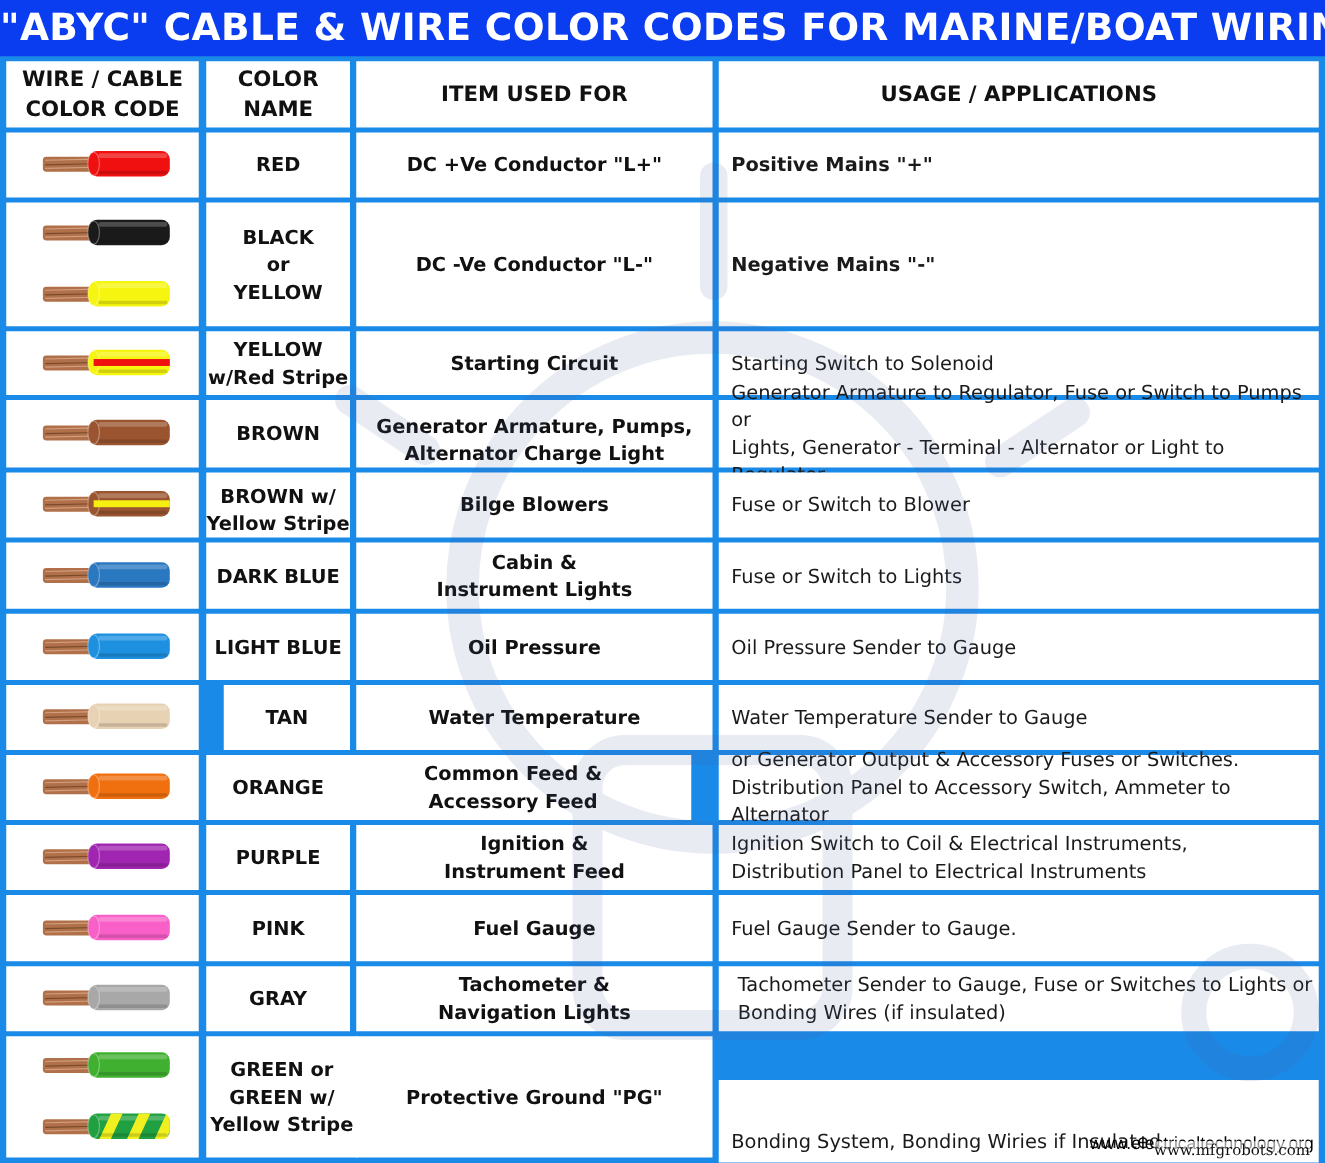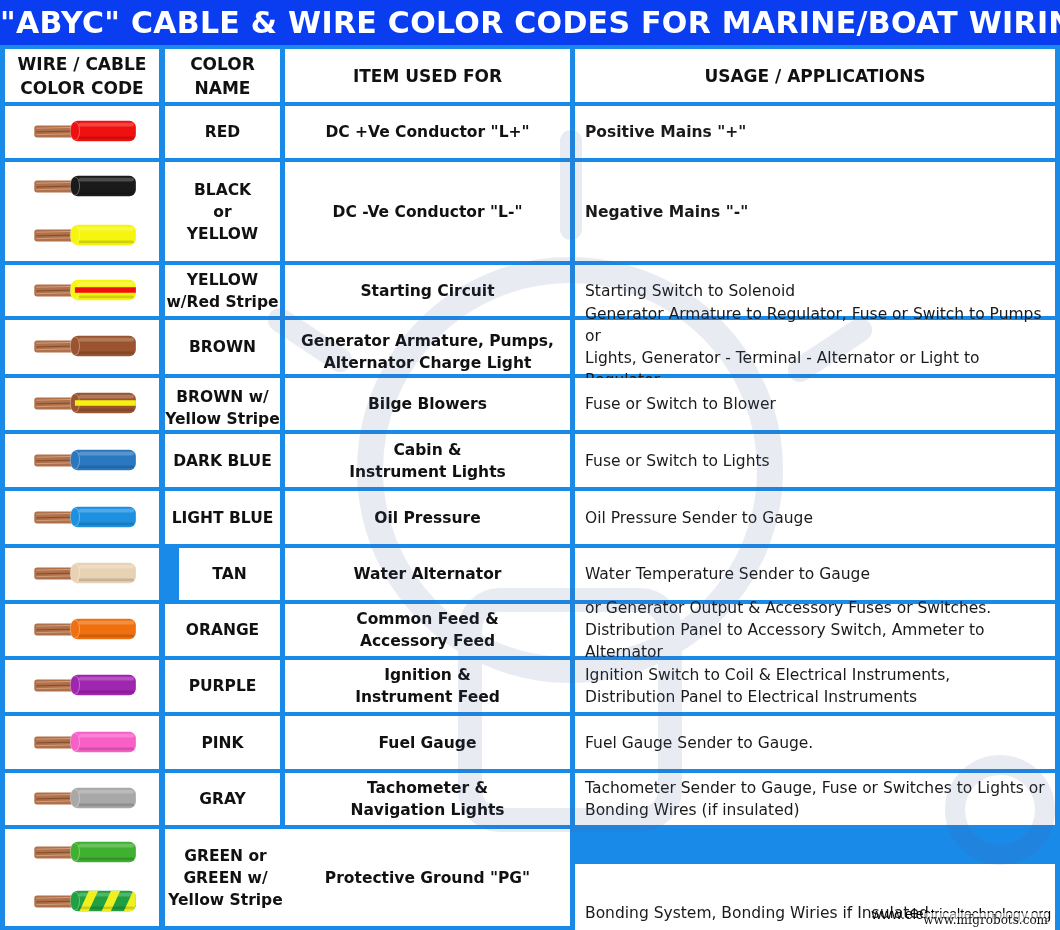--- a/index.html
+++ b/index.html
@@ -271,21 +271,21 @@
       <rect x="50" y="19" width="60" height="3" rx="1.5" fill="rgba(0,0,0,0.15)"></rect>
     </svg></div>
     </div>
     <div class="cell name" style="left: 179px; top: 548px; width: 101px; height: 52px;">
       <div>
         <div>TAN</div>
       </div>
     </div>
     <div class="cell item" style="left: 285px; top: 548px; width: 285px; height: 52px;">
       <div>
-        <div>Water Alternator</div>
+        <div>Water Temperature</div>
       </div>
     </div>
     <div class="cell usage" style="left: 575px; top: 548px; width: 480px; height: 52px;">
       <div>
         <div>Water Temperature Sender to Gauge</div>
       </div>
     </div>
     <div class="cell " style="left: 5px; top: 604px; width: 154px; height: 52px; flex-direction: column; justify-content: space-around;">
       <div style="position: relative; width: 116px; height: 26px; margin-left: 8px;"><svg class="wire" viewBox="0 0 116 26" width="116" height="26" style="position: static;">
       <rect x="2" y="7" width="48" height="13" rx="3" fill="#b0704a"></rect>
@@ -297,21 +297,21 @@
       <rect x="50" y="4" width="60" height="4" rx="2" fill="rgba(255,255,255,0.22)"></rect>
 
       <rect x="50" y="19" width="60" height="3" rx="1.5" fill="rgba(0,0,0,0.15)"></rect>
     </svg></div>
     </div>
     <div class="cell name" style="left: 165px; top: 604px; width: 115px; height: 52px;">
       <div>
         <div>ORANGE</div>
       </div>
     </div>
-    <div class="cell item" style="left: 285px; top: 604px; width: 285px; height: 52px; justify-content: center;">
+    <div class="cell item" style="left: 268px; top: 604px; width: 285px; height: 52px; justify-content: center;">
       <div>
         <div>Common Feed &amp;</div>
         <div>Accessory Feed</div>
       </div>
     </div>
     <div class="cell usage" style="left: 575px; top: 604px; width: 480px; height: 52px;">
       <div>
         <div>or Generator Output &amp; Accessory Fuses or Switches.</div>
         <div>Distribution Panel to Accessory Switch, Ammeter to Alternator</div>
       </div>
@@ -391,21 +391,21 @@
       <div>
         <div>GRAY</div>
       </div>
     </div>
     <div class="cell item" style="left: 285px; top: 773px; width: 285px; height: 52px;">
       <div>
         <div>Tachometer &amp;</div>
         <div>Navigation Lights</div>
       </div>
     </div>
-    <div class="cell usage" style="left: 575px; top: 773px; width: 480px; height: 52px;">
+    <div class="cell usage" style="left: 575px; top: 773px; width: 480px; height: 52px; justify-content: center;">
       <div>
         <div>Tachometer Sender to Gauge, Fuse or Switches to Lights or</div>
         <div>Bonding Wires (if insulated)</div>
       </div>
     </div>
     <div class="cell " style="left: 5px; top: 829px; width: 154px; height: 97px; flex-direction: column; justify-content: space-around;">
       <div style="position: relative; width: 116px; height: 26px; margin-left: 8px;"><svg class="wire" viewBox="0 0 116 26" width="116" height="26" style="position: static;">
       <rect x="2" y="7" width="48" height="13" rx="3" fill="#b0704a"></rect>
       <line x1="4" y1="10" x2="48" y2="9" stroke="#d4a080" stroke-width="1"></line>
       <line x1="4" y1="14" x2="48" y2="13" stroke="#7a4a2a" stroke-width="1"></line>

